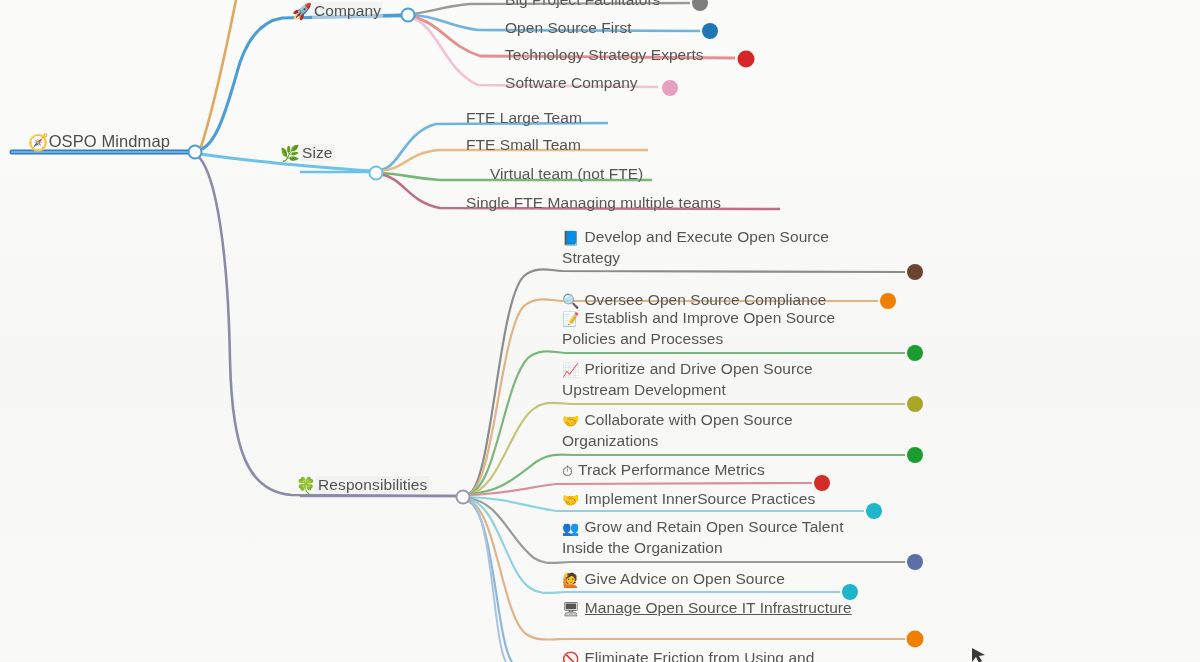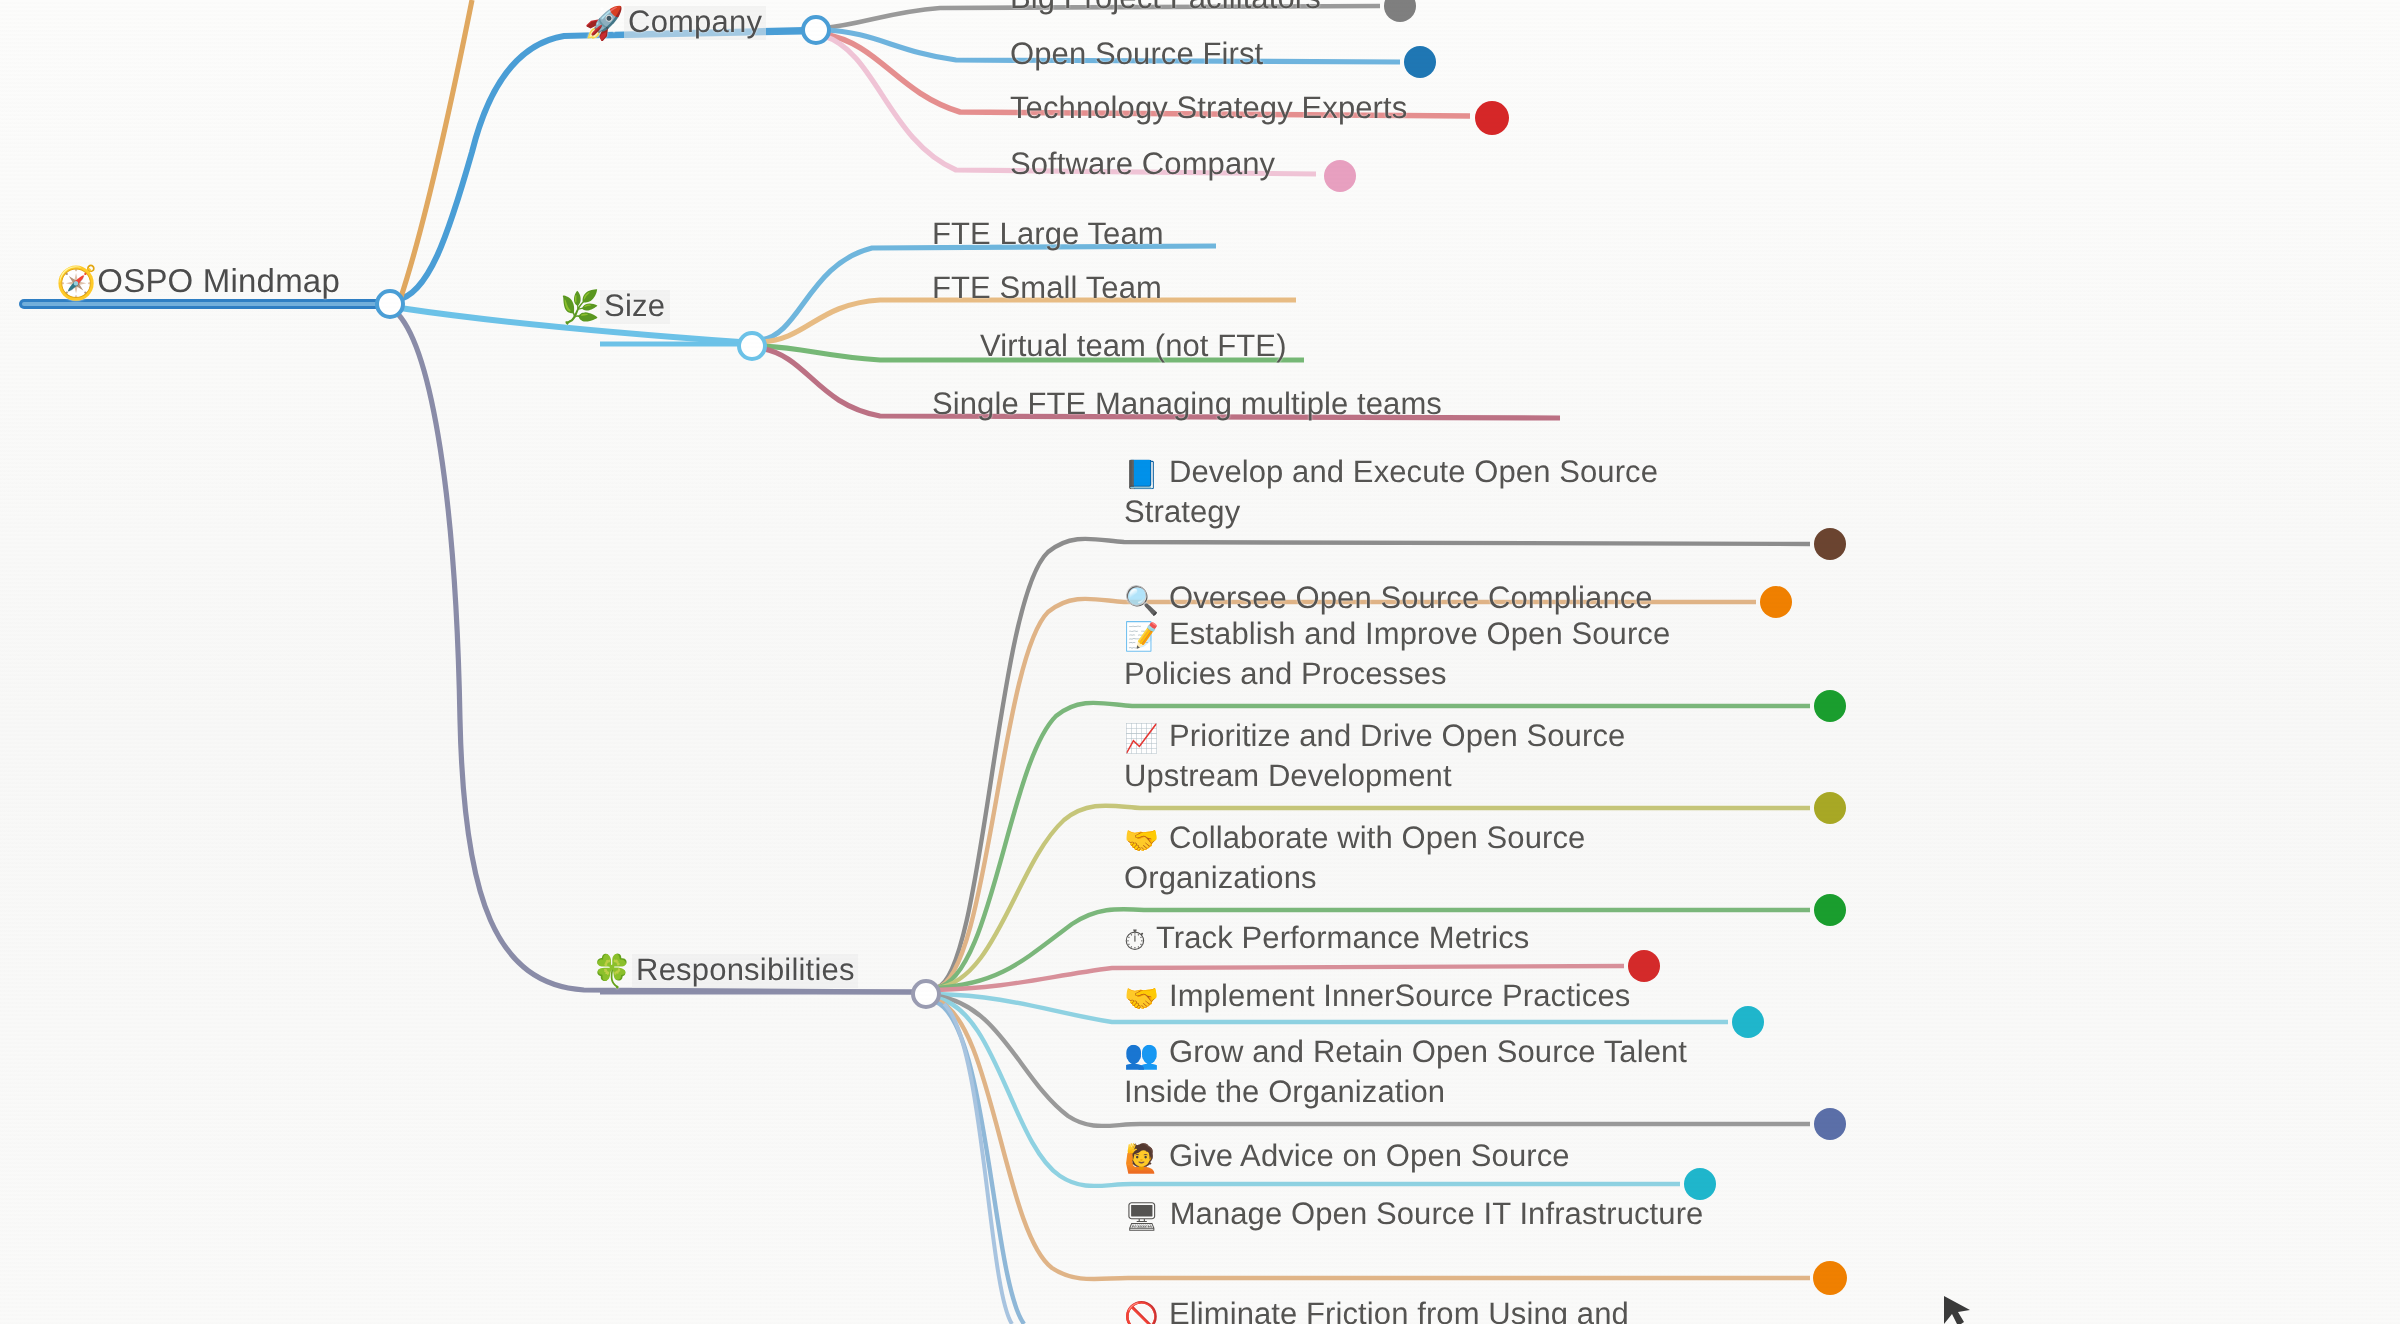--- a/index.html
+++ b/index.html
@@ -198,21 +198,21 @@
 
   <div class="leaf" style="left:562px; top:569px;">
     <span class="ic">🙋</span><span>Give Advice on Open Source</span>
   </div>
 
   <div class="leaf" style="left:562px; top:517px; width:360px;">
     <span class="ic">👥</span><span>Grow and Retain Open Source Talent</span><br>
     <span>Inside the Organization</span>
   </div>
 
-  <div class="leaf" style="left:562px; top:598px;">
+  <div class="leaf" style="left:562px; top:598px;text-decoration:underline;">
     <span class="ic">🖥</span><span>Manage Open Source IT Infrastructure</span>
   </div>
 
   <div class="leaf" style="left:562px; top:648px;">
     <span class="ic">🚫</span><span>Eliminate Friction from Using and</span>
   </div>
 
 </div>
 
 </body></html>

